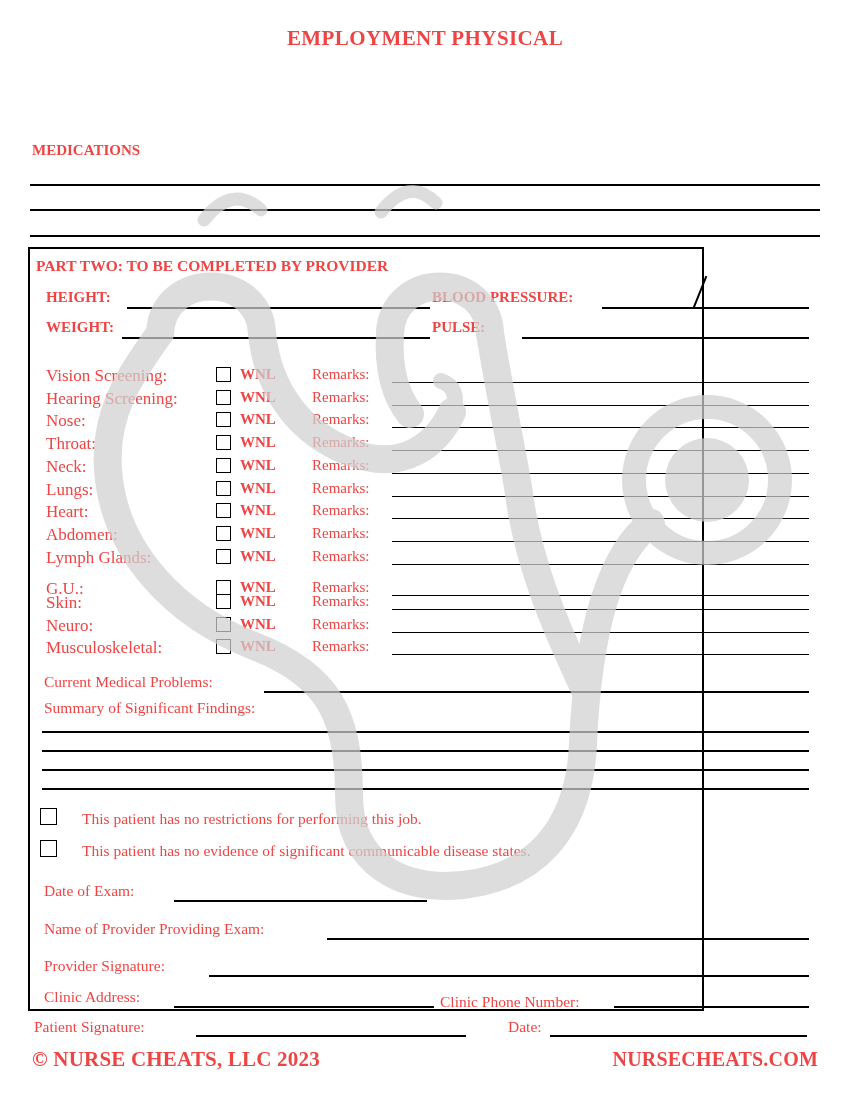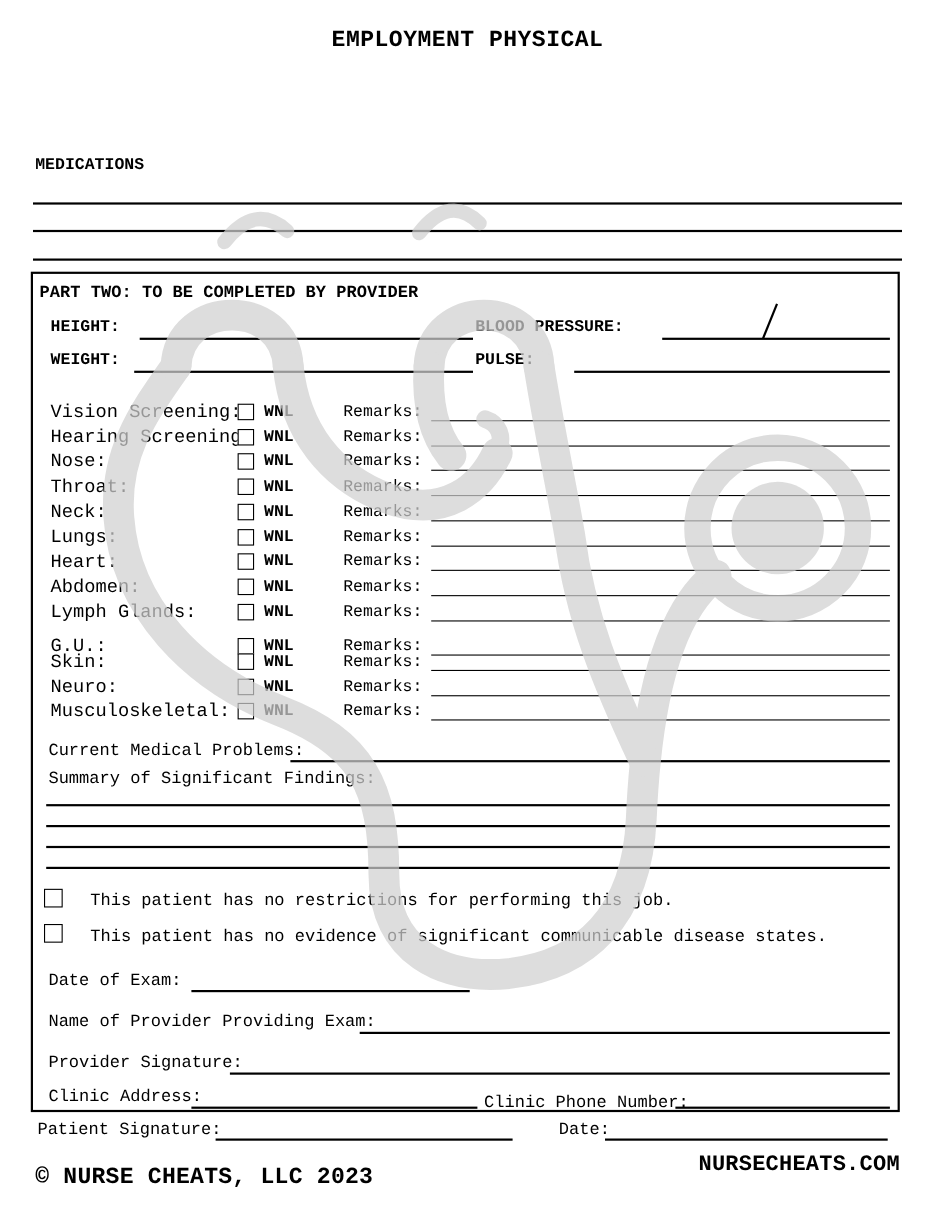--- a/index.html
+++ b/index.html
@@ -1,18 +1,18 @@
 <!DOCTYPE html>
 <html><head>
 <meta charset="utf-8">
 <style>
   html,body{margin:0;padding:0;background:#fff;}
   .page{
     position:relative;width:850px;height:1100px;background:#fff;
-    font-family:Liberation Mono, monospace;color:#000000;overflow:hidden;
+    font-family:Liberation Serif, serif;color:#ef4444;overflow:hidden;
   }
   .abs{position:absolute;}
   .lbl{font-size:15px;white-space:nowrap;}
   .lbl-md{font-size:15.5px;white-space:nowrap;}
   .b{font-weight:700;}
   .line{border-bottom:2px solid #000;height:0;}
   .line-thin{border-bottom:1.5px solid #000;height:0;}
   .box{border:2px solid #000;box-sizing:border-box;}
   .cbx{width:15px;height:15px;border:1.6px solid #000;background:#fff;box-sizing:border-box;}
   .cbx-lg{width:17px;height:17px;border:1.7px solid #000;background:#fff;box-sizing:border-box;}
@@ -32,21 +32,21 @@
 <div class="page">
 
   <div class="abs title" style="left:0;right:0;top:26px;">EMPLOYMENT PHYSICAL</div>
 
 
   <div class="abs lbl b" style="left:32px;top:142px;">MEDICATIONS</div>
   <div class="abs line" style="left:30px;top:184px;width:790px;"></div>
   <div class="abs line" style="left:30px;top:209px;width:790px;"></div>
   <div class="abs line" style="left:30px;top:235px;width:790px;"></div>
 
-  <div class="abs box" style="left:28px;top:247px;width:790px;height:764px;">
+  <div class="abs box" style="left:28px;top:247px;width:676px;height:764px;">
 
     <div class="abs lbl b" style="left:6px;top:8px;font-size:15.5px;">PART TWO: TO BE COMPLETED BY PROVIDER</div>
 
     <div class="abs lbl b" style="left:16px;top:40px;">HEIGHT:</div>
     <div class="abs line" style="left:97px;top:58px;width:303px;"></div>
     <div class="abs lbl b" style="left:402px;top:40px;">BLOOD PRESSURE:</div>
     <div class="abs line" style="left:572px;top:58px;width:207px;"></div>
     <div class="abs" style="left:669px;top:26px;width:2px;height:34px;background:#000;transform:rotate(22deg);"></div>
     <div class="abs lbl b" style="left:16px;top:70px;">WEIGHT:</div>
     <div class="abs line" style="left:92px;top:88px;width:308px;"></div>
@@ -185,21 +185,21 @@
     <div class="abs line" style="left:144px;top:757px;width:260px;"></div>
     <div class="abs lbl-md" style="left:410px;top:716px;margin-top:28px;">Clinic Phone Number:</div>
     <div class="abs line" style="left:584px;top:757px;width:195px;"></div>
   </div>
 
   <div class="abs lbl-md" style="left:34px;top:1018px;">Patient Signature:</div>
   <div class="abs line" style="left:196px;top:1035px;width:270px;"></div>
   <div class="abs lbl-md" style="left:508px;top:1018px;">Date:</div>
   <div class="abs line" style="left:550px;top:1035px;width:257px;"></div>
 
-  <div class="abs footer" style="left:32px;top:1047px;margin-top:12px;">© NURSE CHEATS, LLC 2023</div>
+  <div class="abs footer" style="left:32px;top:1047px;">© NURSE CHEATS, LLC 2023</div>
   <div class="abs footer" style="right:32px;top:1048px;font-size:20px;">NURSECHEATS.COM</div>
 
   <svg class="wm" viewBox="0 0 850 1100">
     <g stroke="#d0d0d0" fill="none" stroke-linecap="round">
       <path d="M 204 220 Q 232 184 261 210" stroke-width="13"></path>
       <path d="M 381 212 Q 409 176 436 203" stroke-width="13"></path>
       <path d="M 160 333 C 128 378 104 414 108 470 C 114 553 177 616 254 646 C 329 675 349 716 349 795 C 349 865 403 891 463 885 C 532 877 579 833 583 744 C 587 652 603 560 651 523" stroke-width="28"></path>
       <path d="M 160 333 C 163 271 259 271 262 333" stroke-width="28"></path>
       <path d="M 262 333 C 268 392 301 434 352 453 C 404 472 437 444 452 412" stroke-width="28"></path>
       <path d="M 452 412 C 459 396 453 385 441 381" stroke-width="16"></path>

